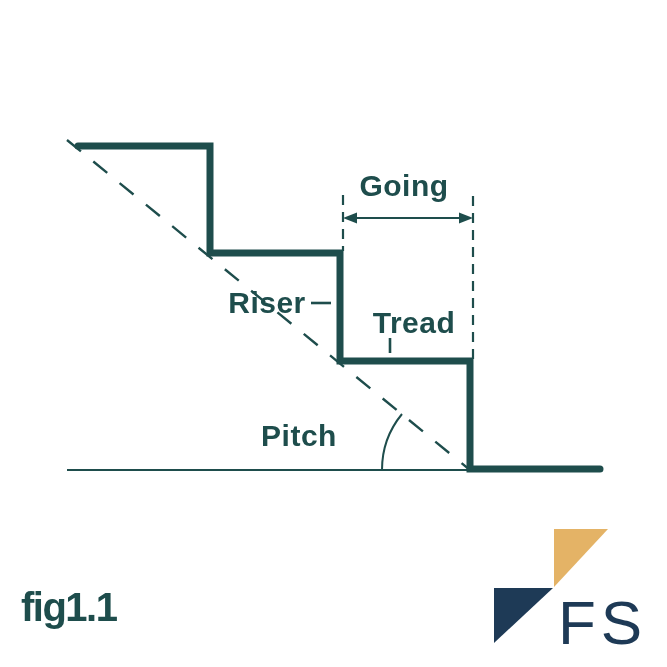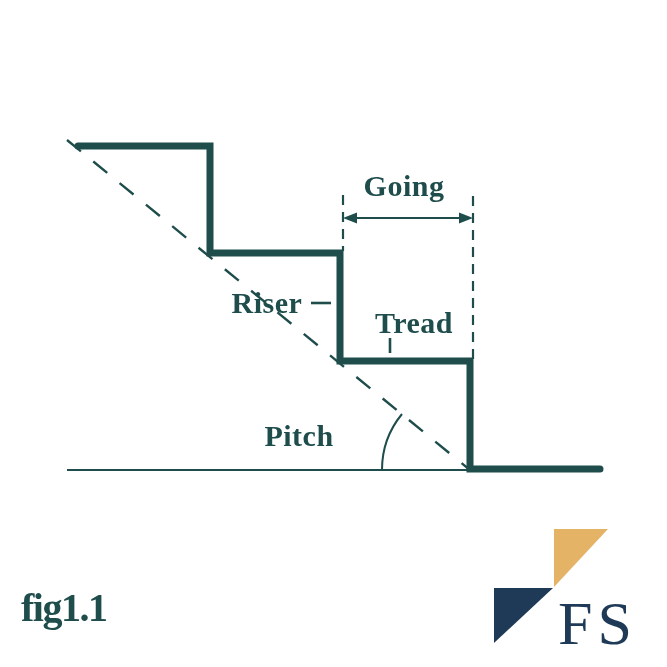--- a/index.html
+++ b/index.html
@@ -8,21 +8,21 @@
     --navy: #1e3a56;
     --bg: #ffffff;
   }
   html, body { margin: 0; padding: 0; }
   body {
     width: 667px; height: 667px;
     background: var(--bg);
     font-family: "Liberation Sans", "DejaVu Sans", sans-serif;
     overflow: hidden;
   }
-  .canvas { position: relative; width: 667px; height: 648px; font-family: Liberation Serif, serif; }
+  .canvas { position: relative; width: 667px; height: 648px; }
   svg { display: block; }
 
   .stair-stroke-thick {
     fill: none;
     stroke: var(--teal);
     stroke-width: 7;
     stroke-linecap: round;
     stroke-linejoin: miter;
   }
   .thin-stroke {

